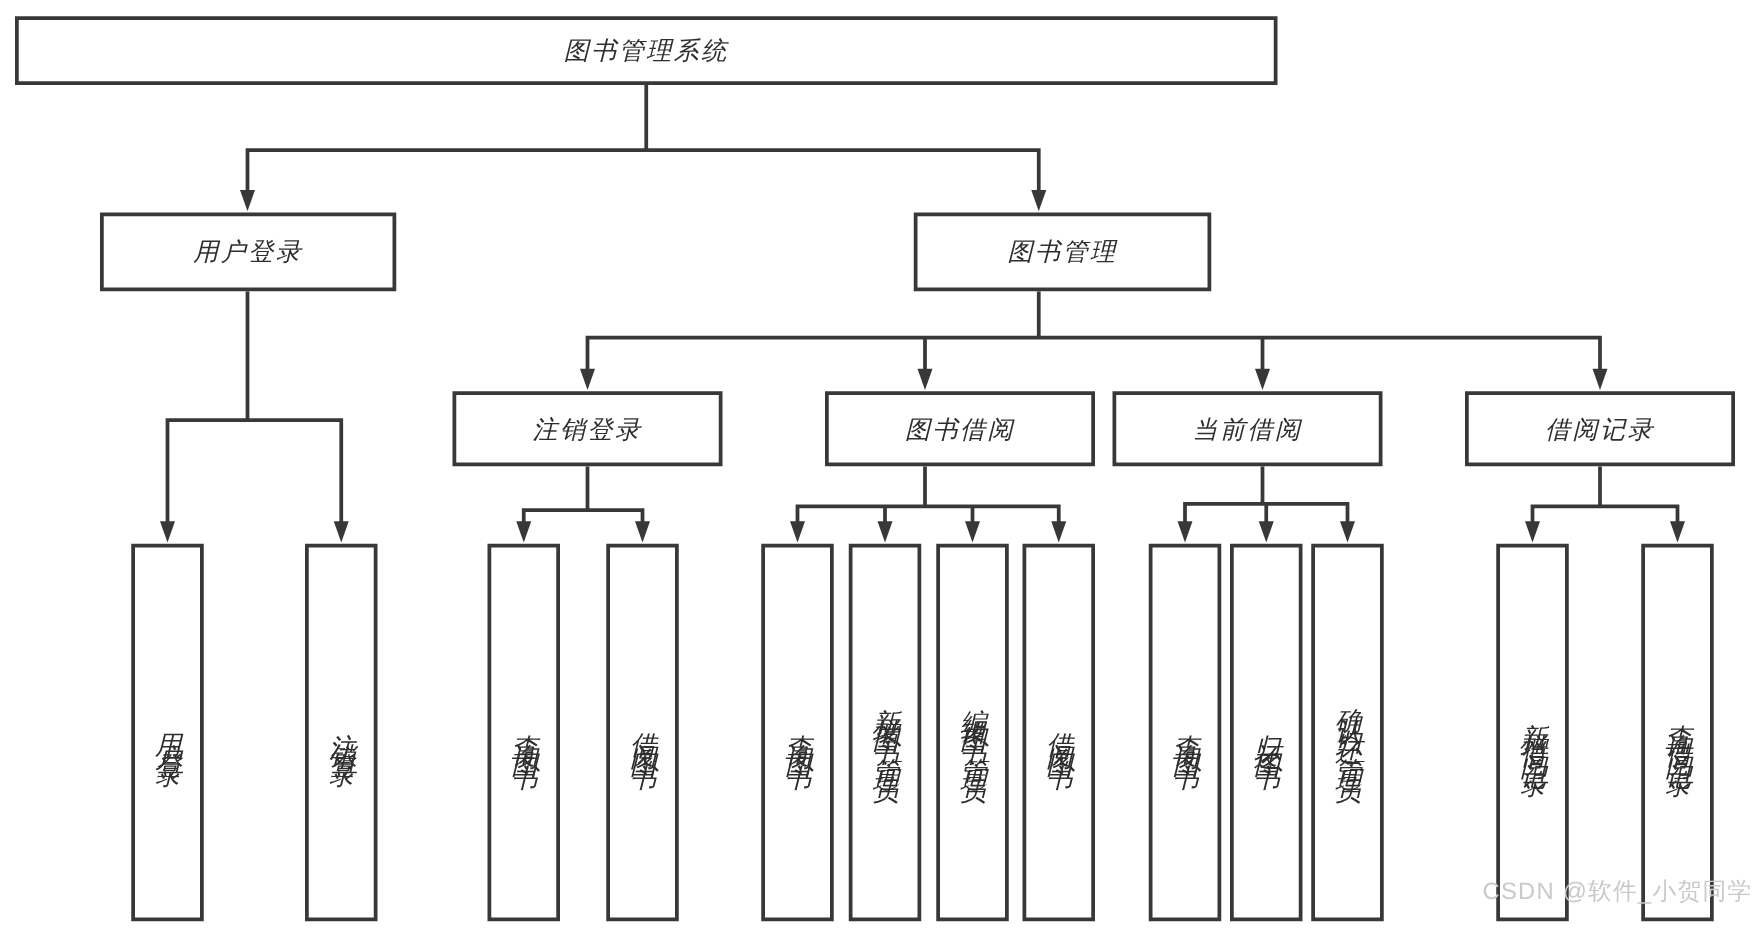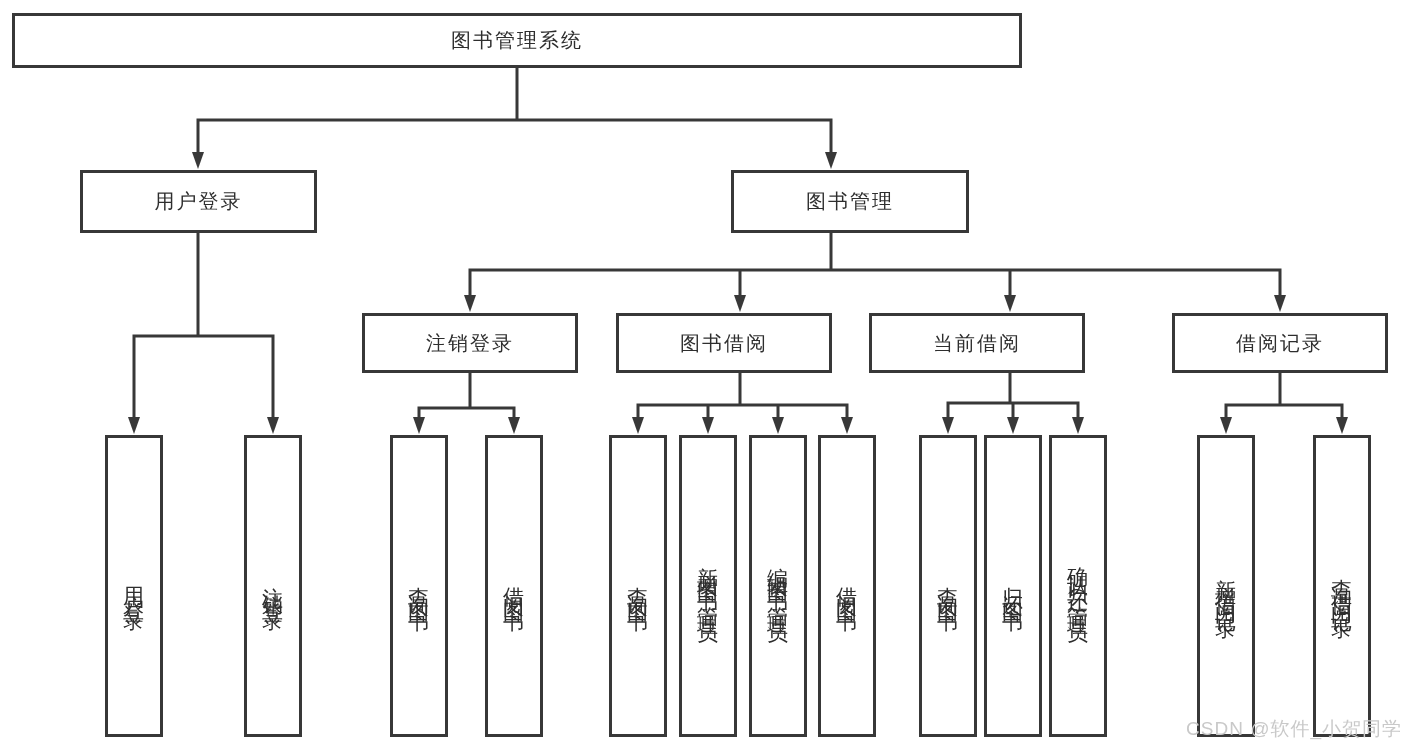--- a/index.html
+++ b/index.html
@@ -25,20 +25,21 @@
   }
   .box{
     position:absolute;
     border:3px solid var(--line);
     background:var(--background);
     display:flex;
     align-items:center;
     justify-content:center;
     color:var(--text);
     z-index:2;
+    font-style:italic;
   }
   .hbox{
     font-size:20px;
     letter-spacing:2px;
   }
   .vbox{
     top:435px;
     width:58px;
     height:302px;
   }
@@ -47,40 +48,40 @@
     text-orientation:mixed;
     font-size:21px;
     letter-spacing:8px;
     line-height:1;
   }
   
   .n-root   {left:12px;  top:13px;  width:1010px; height:55px;}
   .n-l2-0   {left:80px;  top:170px; width:237px;  height:63px;}
   .n-l2-1   {left:731px; top:170px; width:238px;  height:63px;}
   .n-l3-0   {left:362px; top:313px; width:216px;  height:60px;}
-  .n-l3-1   {left:616px; top:313px; width:216px;  height:60px;}
-  .n-l3-2   {left:869px; top:313px; width:216px;  height:60px;}
+  .n-l3-1   {left:660px; top:313px; width:216px;  height:60px;}
+  .n-l3-2   {left:890px; top:313px; width:216px;  height:60px;}
   .n-l3-3   {left:1172px;top:313px; width:216px;  height:60px;}
   .n-leaf-0 {left:105px;}
   .n-leaf-1 {left:244px;}
   .n-leaf-2 {left:390px;}
   .n-leaf-3 {left:485px;}
   .n-leaf-4 {left:609px;}
   .n-leaf-5 {left:679px;}
   .n-leaf-6 {left:749px;}
   .n-leaf-7 {left:818px;}
   .n-leaf-8 {left:919px;}
   .n-leaf-9 {left:984px;}
   .n-leaf-10{left:1049px;}
   .n-leaf-11{left:1197px;}
   .n-leaf-12{left:1313px;}
   .watermark{
     position:absolute;
     right:3px;
-    bottom:5px;
+    bottom:21px;
     font-size:19px;
     letter-spacing:1px;
     color:var(--watermark);
     z-index:5;
     white-space:nowrap;
   }
 </style>
 </head>
 <body>
 

